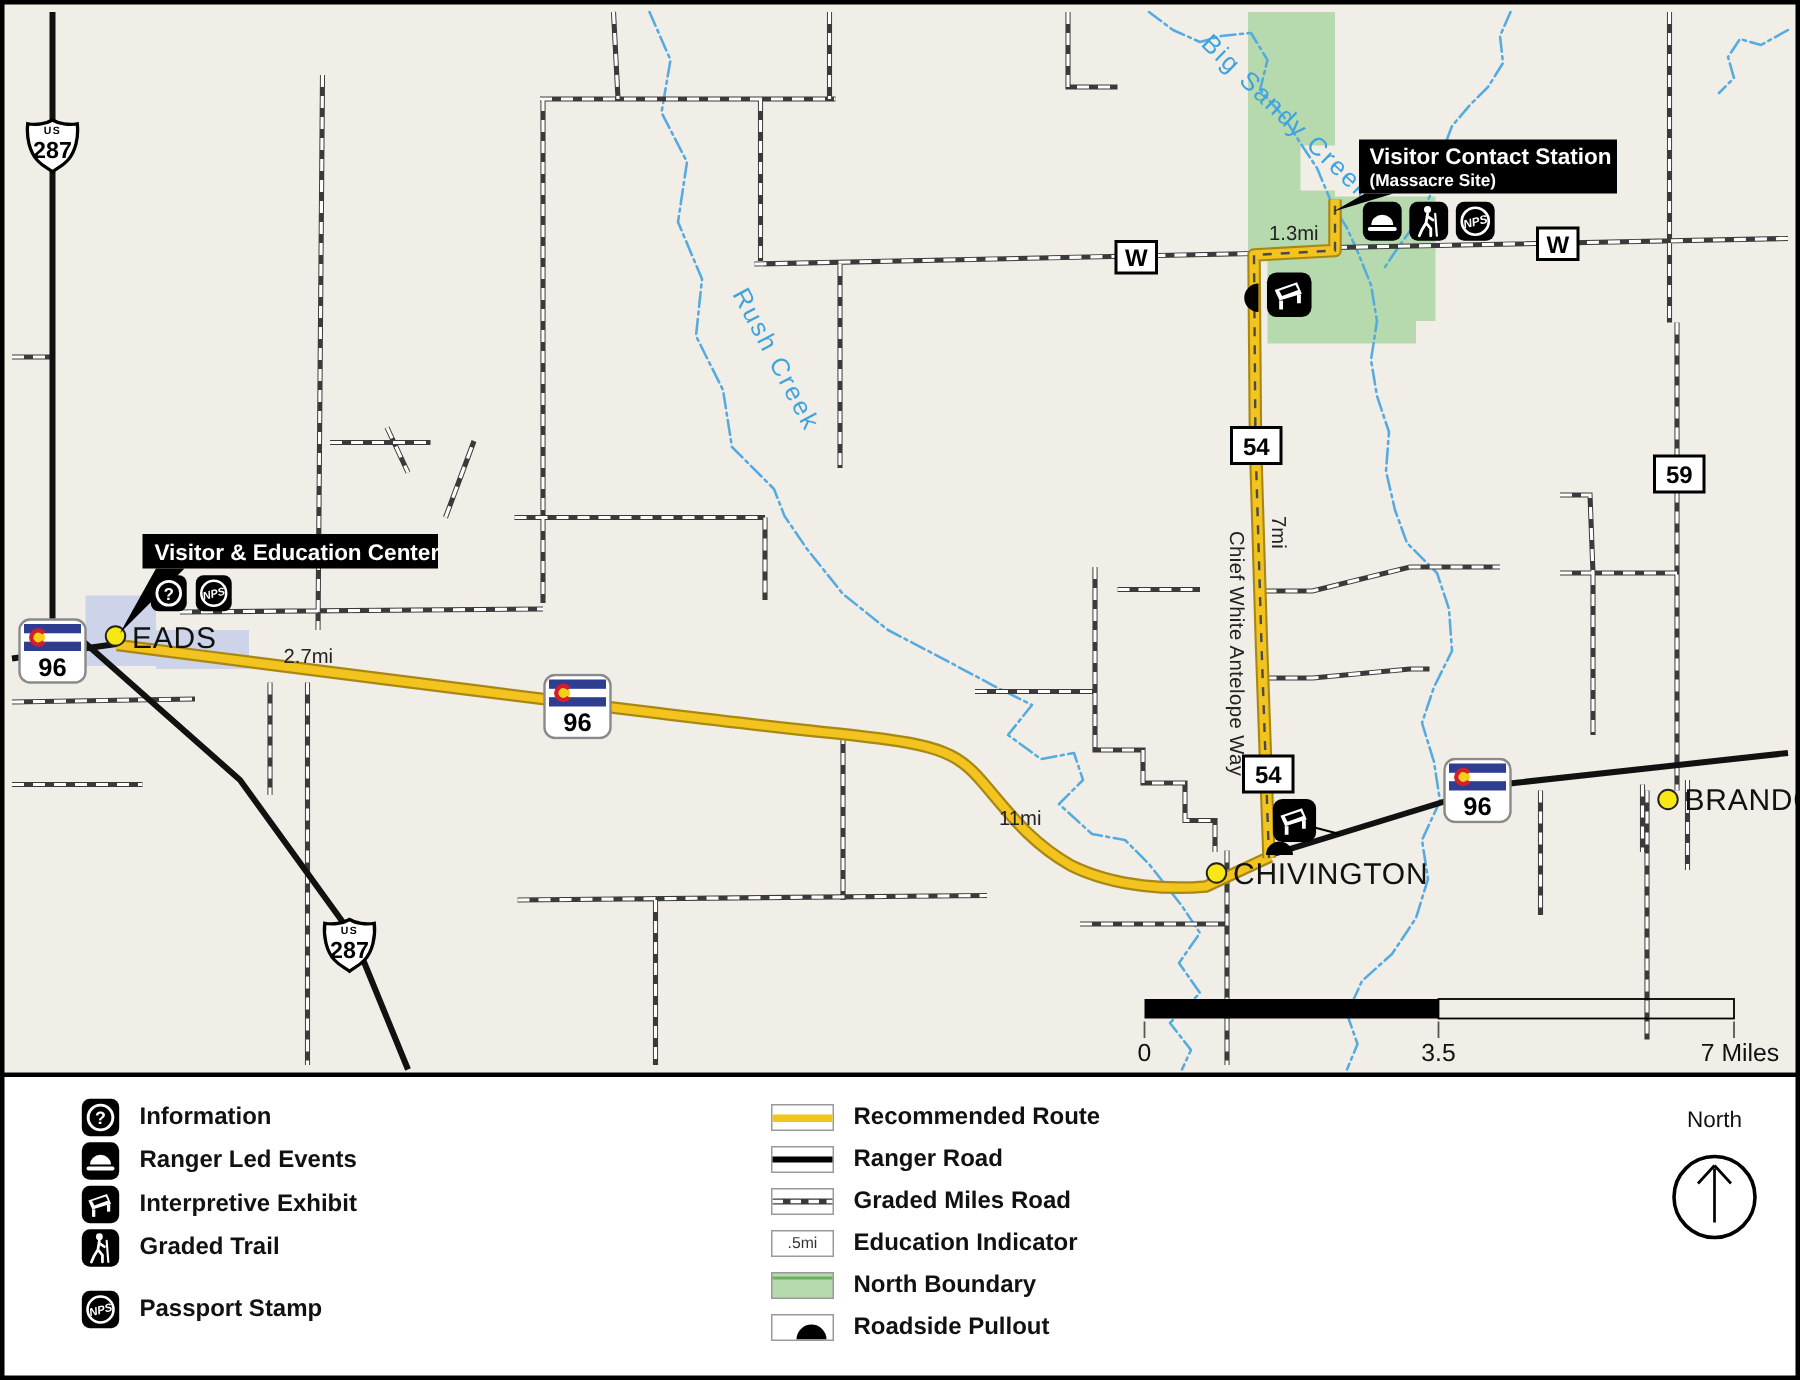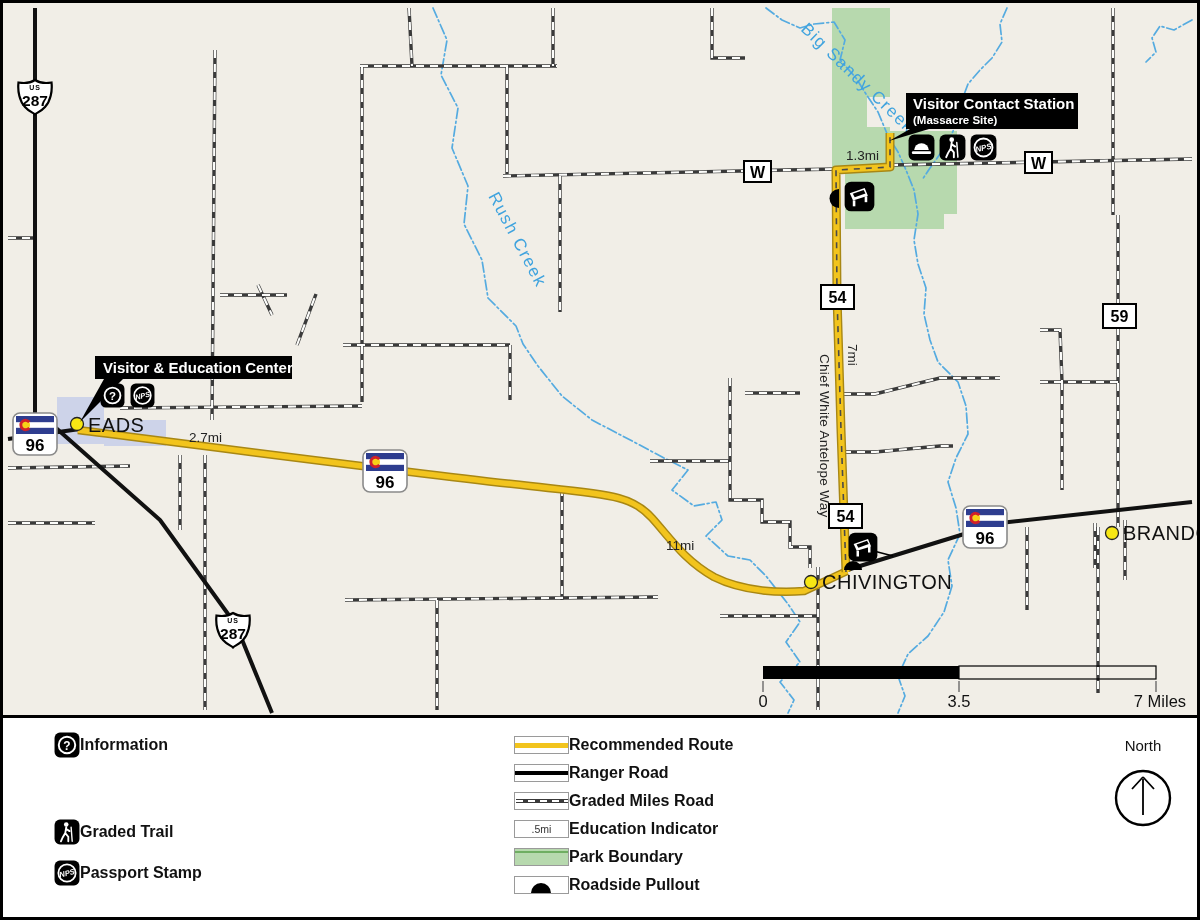--- a/index.html
+++ b/index.html
@@ -1,22 +1,22 @@
 <!DOCTYPE html>
 <html><head>
 <meta charset="utf-8">
 <style>
   html,body{margin:0;padding:0;background:#888;}
   .frame{position:relative;width:1200px;height:920px;background:#fff;overflow:hidden;}
   .frame::after{content:"";position:absolute;inset:0;border:3px solid #000;pointer-events:none;z-index:50;}
   .map-svg{position:absolute;top:0;left:0;}
   .legend{position:absolute;left:0;top:715px;width:1200px;height:205px;background:#fff;border-top:3px solid #000;box-sizing:border-box;}
-  .leg-row{position:absolute;display:flex;align-items:center;}
+  .leg-row{position:absolute;display:flex;align-items:center;gap:13px;}
   .leg-label{font-family:"Liberation Sans",sans-serif;font-weight:700;font-size:16px;color:#111;white-space:nowrap;}
-  .swatch{width:55px;height:18px;background:#fff;border:1.5px solid #9a9a9a;box-sizing:border-box;position:relative;display:flex;align-items:center;justify-content:center;}
+  .swatch{width:42px;height:18px;background:#fff;border:1.5px solid #9a9a9a;box-sizing:border-box;position:relative;display:flex;align-items:center;justify-content:center;}
   .sw-line{width:100%;}
   .sw-dist{font-family:"Liberation Sans",sans-serif;font-size:10.5px;color:#333;}
   .sw-park{background:#b7d9ae;}
   .sw-park .pb-edge{position:absolute;top:2px;left:0;width:100%;height:2px;background:#6fae62;}
   .north-box{position:absolute;}
   text{font-family:"Liberation Sans",sans-serif;}
   .t-town{font-size:20px;fill:#111;letter-spacing:.5px;}
   .t-dist{font-size:13.5px;fill:#222;}
   .t-creek{font-size:17px;fill:#3fa3de;letter-spacing:1.5px;}
   .t-road{font-size:13.5px;fill:#222;letter-spacing:.3px;}
@@ -203,20 +203,32 @@
 </svg>
 
 <div class="legend">
 
   <div class="leg-row" style="left:54px;top:14px">
     <svg width="26" height="26">
           <use href="#ico-info" width="26" height="26"></use>
         </svg>
     <span class="leg-label">Information</span>
   </div>
+  <div class="leg-row" style="left:54px;top:43px">
+    <svg width="26" height="26">
+          <use href="#ico-hat" width="26" height="26"></use>
+        </svg>
+    <span class="leg-label">Ranger Led Events</span>
+  </div>
+  <div class="leg-row" style="left:54px;top:72px">
+    <svg width="26" height="26">
+          <use href="#ico-exhibit" width="26" height="26"></use>
+        </svg>
+    <span class="leg-label">Interpretive Exhibit</span>
+  </div>
   <div class="leg-row" style="left:54px;top:101px">
     <svg width="26" height="26">
           <use href="#ico-hiker" width="26" height="26"></use>
         </svg>
     <span class="leg-label">Graded Trail</span>
   </div>
   <div class="leg-row" style="left:54px;top:142px">
     <svg width="26" height="26">
           <use href="#ico-nps" width="26" height="26"></use>
         </svg>
@@ -247,21 +259,21 @@
   <div class="leg-row" style="left:514px;top:102px">
     <div class="swatch">
           <span class="sw-dist">.5mi</span>
         </div>
     <span class="leg-label">Education Indicator</span>
   </div>
   <div class="leg-row" style="left:514px;top:130px">
     <div class="swatch sw-park">
           <div class="pb-edge"></div>
         </div>
-    <span class="leg-label">Park Boundary</span>
+    <span class="leg-label">North Boundary</span>
   </div>
   <div class="leg-row" style="left:514px;top:158px">
     <div class="swatch">
       <svg width="52" height="15" style="position:absolute;bottom:0;left:0">
             <path d="M16,15 A10,10 0 0 1 36,15 Z" fill="#000"></path>
           </svg>
     </div>
     <span class="leg-label">Roadside Pullout</span>
   </div>
 

